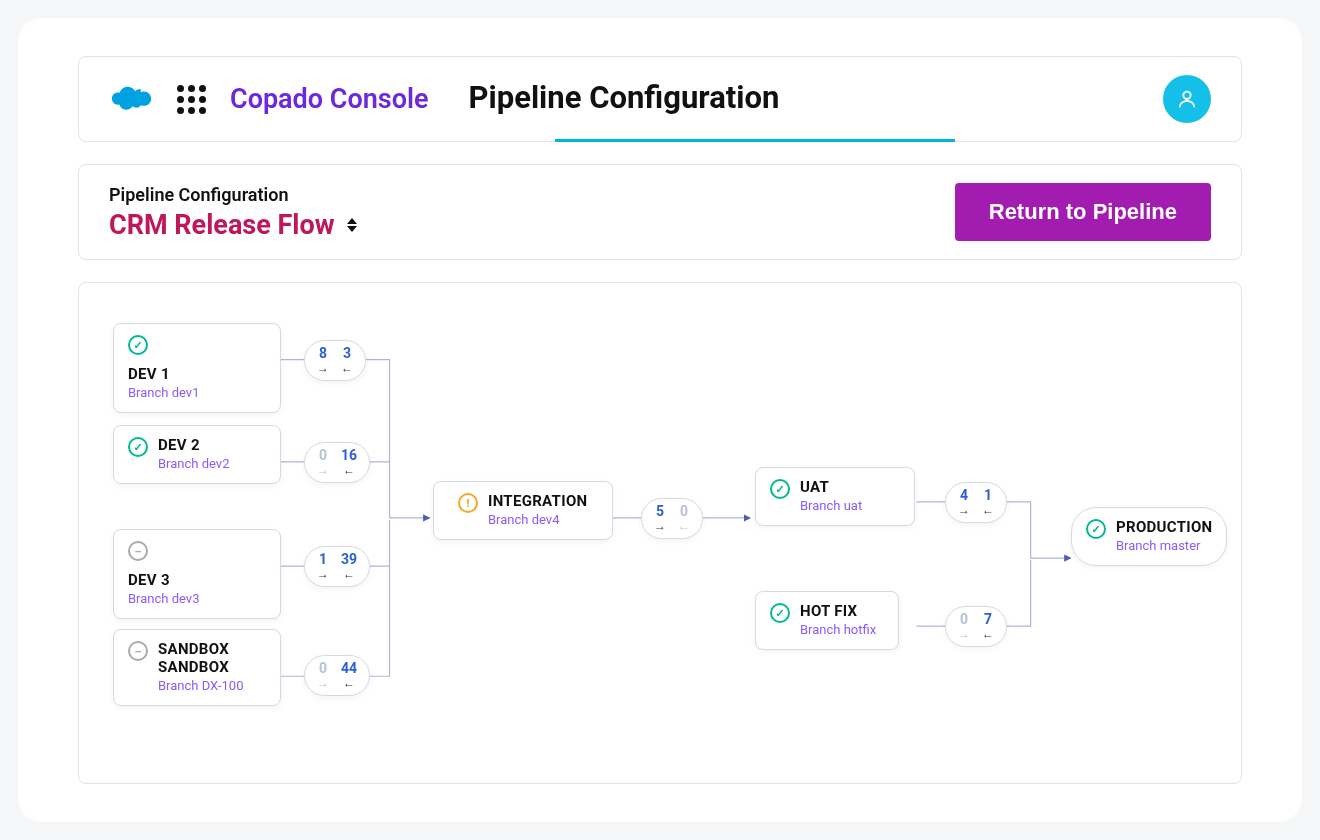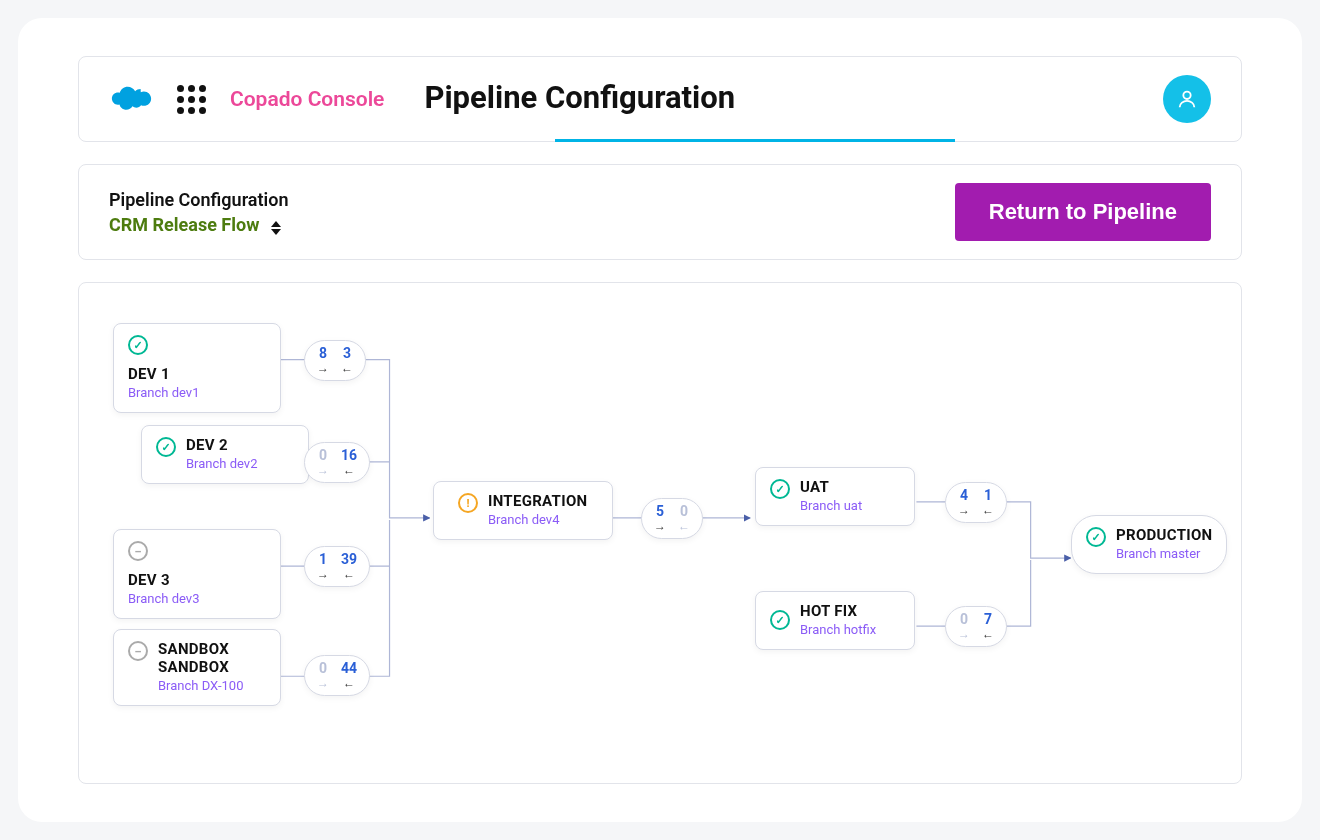--- a/index.html
+++ b/index.html
@@ -34,21 +34,21 @@
     color: #00a1e0;
   }
   .apps-grid {
     margin-left: 22px;
     display: grid;
     grid-template-columns: repeat(3, 7px);
     grid-template-rows: repeat(3, 7px);
     gap: 4px;
   }
   .apps-grid span { background:#111; border-radius:50%; width:7px; height:7px; display:block; }
-  .console-label { margin-left: 24px; font-size: 21px; font-weight: 600; color:#ec4899;}
+  .console-label { margin-left: 24px; font-size: 27px; font-weight: 600; color:#6d28d9;}
   .tab-active {
     margin-left: 40px;
     font-size: 31px;
     font-weight: 700;
     color:#111;
     position: relative;
     padding-bottom: 4px;
   }
   .tab-underline {
     position:absolute;
@@ -67,21 +67,21 @@
   }
   .subheader {
     border: 1px solid #e2e4ea;
     border-radius: 8px;
     padding: 18px 30px;
     display:flex;
     align-items:center;
     justify-content:space-between;
   }
   .subheader .left .small { font-size: 18px; font-weight:600; color:#111; margin-bottom:4px;}
-  .subheader .left .big { font-size: 18px; font-weight:700; color:#4d7c0f; display:flex; align-items:flex-end; gap:12px;}
+  .subheader .left .big { font-size: 27px; font-weight:700; color:#be185d; display:flex; align-items:center; gap:12px;}
   .sort-icon { display:inline-flex; flex-direction:column; gap:2px; }
   .sort-icon::before { content:""; border-left:5px solid transparent; border-right:5px solid transparent; border-bottom:6px solid #111;}
   .sort-icon::after  { content:""; border-left:5px solid transparent; border-right:5px solid transparent; border-top:6px solid #111;}
   .btn-primary {
     background:#a21caf;
     color:#fff;
     border:none;
     border-radius:4px;
     font-size:22px;
     font-weight:700;
@@ -213,21 +213,21 @@
       </g>
     </svg>
 
     <div class="node" style="left:34px; top:40px; width:168px;flex-direction:column;">
       <div class="status ok"></div>
       <div>
           <div class="title">DEV 1</div>
            <div class="branch">Branch dev1</div>
         </div>
     </div>
-    <div class="node" style="left:34px; top:142px; width:168px;margin-left:28px;">
+    <div class="node" style="left:34px; top:142px; width:168px;">
       <div class="status ok"></div>
       <div>
           <div class="title">DEV 2</div>
            <div class="branch">Branch dev2</div>
         </div>
     </div>
     <div class="node" style="left:34px; top:246px; width:168px;flex-direction:column;">
       <div class="status none"></div>
       <div>
           <div class="title">DEV 3</div>
@@ -301,21 +301,21 @@
         </div>
     </div>
 
     <div class="node" style="left:676px; top:184px; width:160px;">
       <div class="status ok"></div>
       <div>
           <div class="title">UAT</div>
            <div class="branch">Branch uat</div>
         </div>
     </div>
-    <div class="node" style="left:676px; top:308px; width:160px;align-items:center;">
+    <div class="node" style="left:676px; top:308px; width:144px;">
       <div class="status ok"></div>
       <div>
           <div class="title">HOT FIX</div>
            <div class="branch">Branch hotfix</div>
         </div>
     </div>
     <div class="pill" style="left:866px; top:199px;">
       <div class="col">
           <span class="num active">4</span>
           <span class="arr">→</span>
@@ -329,21 +329,21 @@
       <div class="col">
           <span class="num muted">0</span>
           <span class="arr muted">→</span>
         </div>
       <div class="col">
           <span class="num active">7</span>
           <span class="arr">←</span>
         </div>
     </div>
 
-    <div class="node" style="left:992px; top:232px; width:156px;border-radius:25px;">
+    <div class="node" style="left:992px; top:224px; width:156px;border-radius:25px;">
       <div class="status ok"></div>
       <div>
           <div class="title">PRODUCTION</div>
            <div class="branch">Branch master</div>
         </div>
     </div>
 
   </div>
 </div>
 

